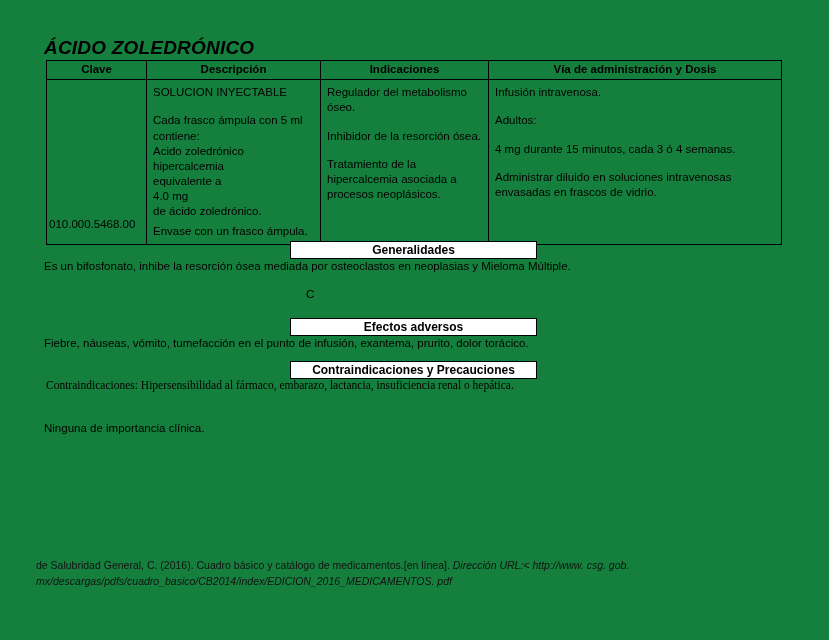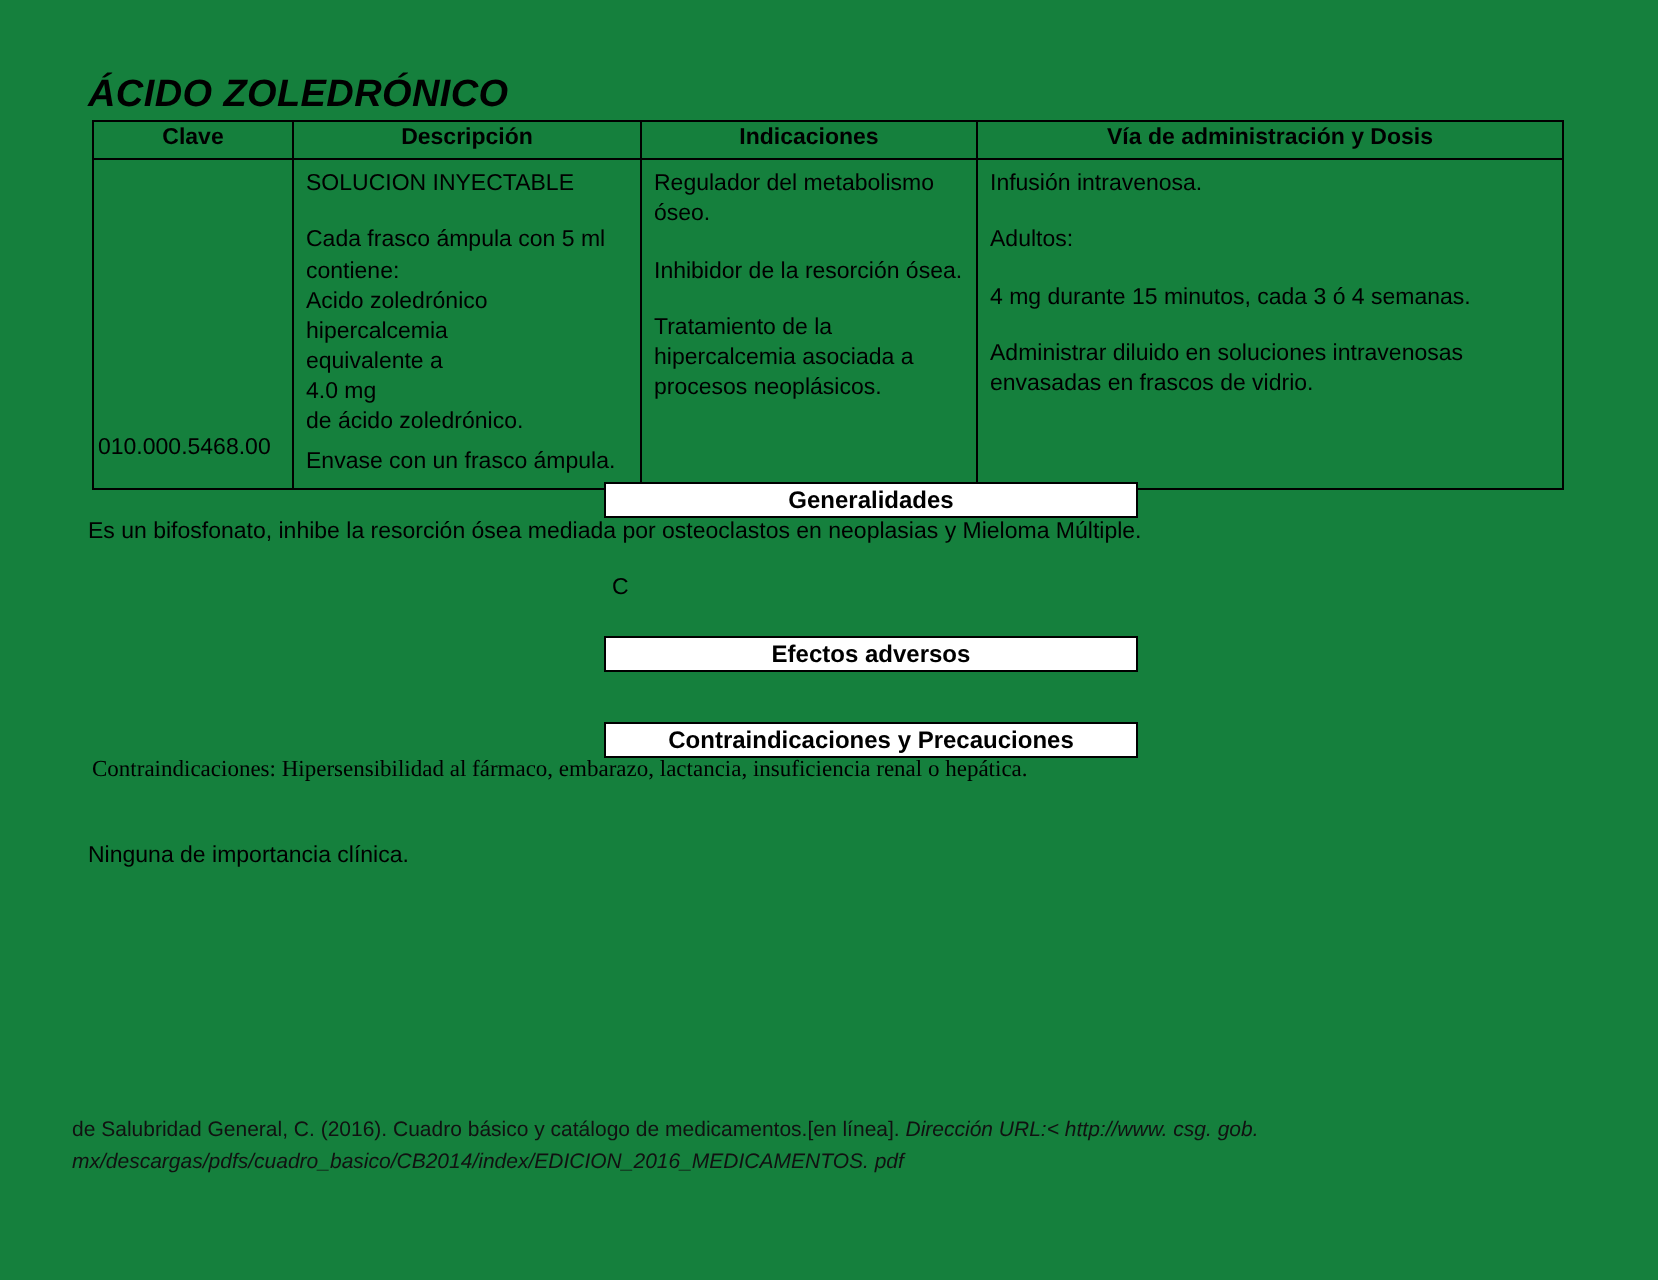--- a/index.html
+++ b/index.html
@@ -108,22 +108,22 @@
     border: 1px solid #000000;
     box-sizing: border-box;
     text-align: center;
     font-size: 12px;
     font-weight: bold;
     line-height: 16px;
     height: 18px;
     background: #ffffff;
   }
   .section-box.wide {
-    left: 302px;
-    width: 267px;
+    left: 290px;
+    width: 247px;
   }
 
   .section-text {
     position: absolute;
     font-size: 11.5px;
     line-height: 1.3;
     white-space: nowrap;
   }
 
   
@@ -207,20 +207,21 @@
       </tr>
     </tbody>
   </table>
 
   <div class="section-box wide" style="top:241px;">Generalidades</div>
   <div class="section-text" style="left:44px; top:259px;">Es un bifosfonato, inhibe la resorción ósea mediada por osteoclastos en neoplasias y Mieloma Múltiple.</div>
 
   <div class="section-text" style="left:306px; top:287px;">C</div>
 
   <div class="section-box wide" style="top:318px;">Efectos adversos</div>
+  <div class="section-text" style="left:44px; top:336px;">Fiebre, náuseas, vómito, tumefacción en el punto de infusión, exantema, prurito, dolor torácico.</div>
 
   <div class="section-box wide" style="top:361px;">Contraindicaciones y Precauciones</div>
   <div class="section-text" style="left:46px; top:378px;font-family:Liberation Serif, serif;">Contraindicaciones: Hipersensibilidad al fármaco, embarazo, lactancia, insuficiencia renal o hepática.</div>
 
   <div class="section-text" style="left:44px; top:421px;">Ninguna de importancia clínica.</div>
 
   <div class="footer">
     <span>de Salubridad General, C. (2016). Cuadro básico y catálogo de medicamentos.[en línea]. </span><span class="ital">Dirección URL:&lt; http://www. csg. gob. mx/descargas/pdfs/cuadro_basico/CB2014/index/EDICION_2016_MEDICAMENTOS. pdf</span>
   </div>
 

